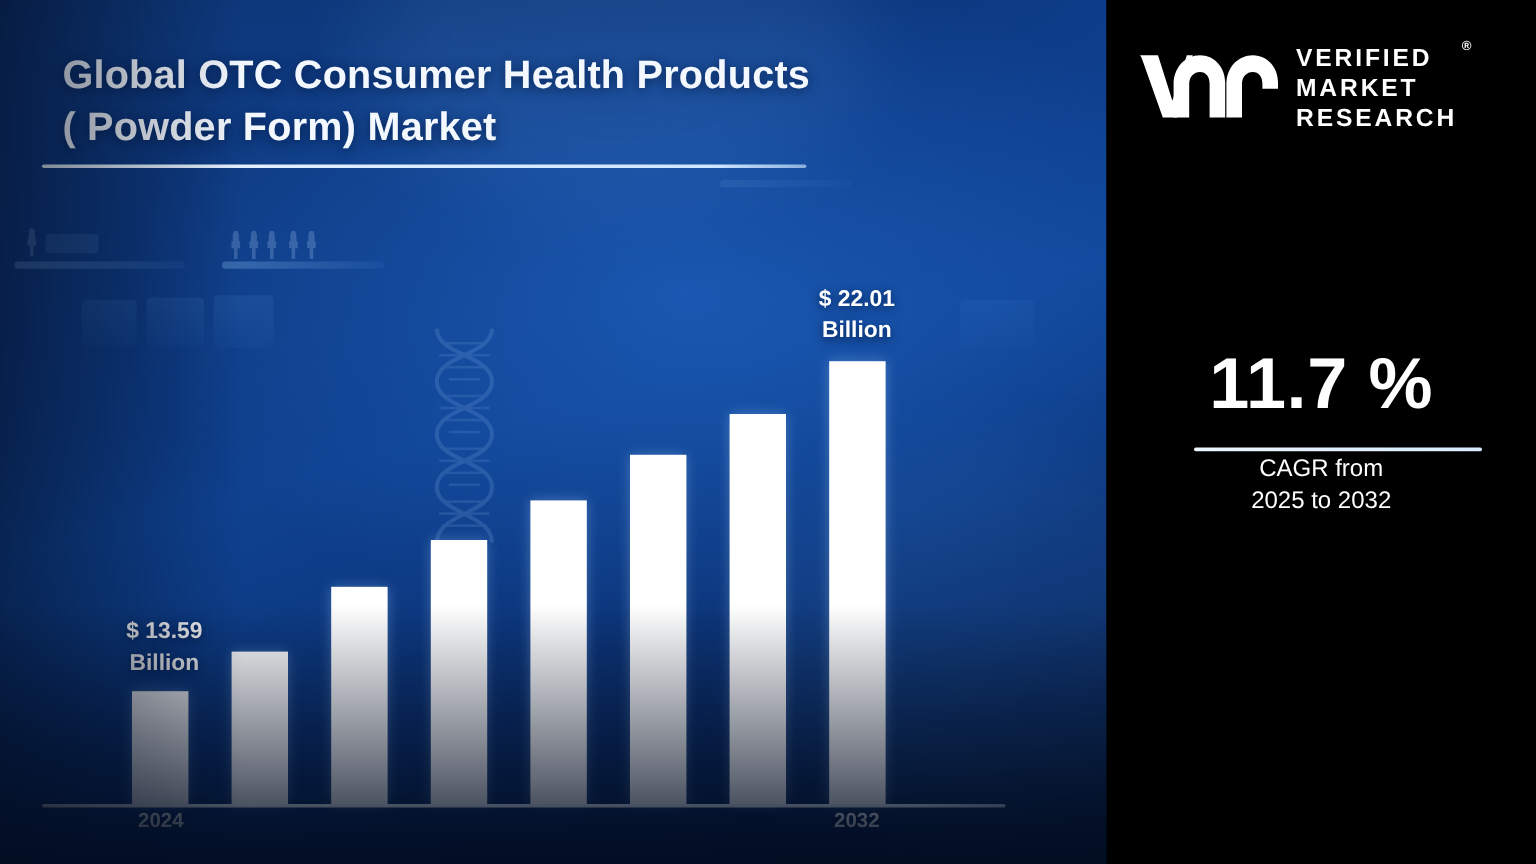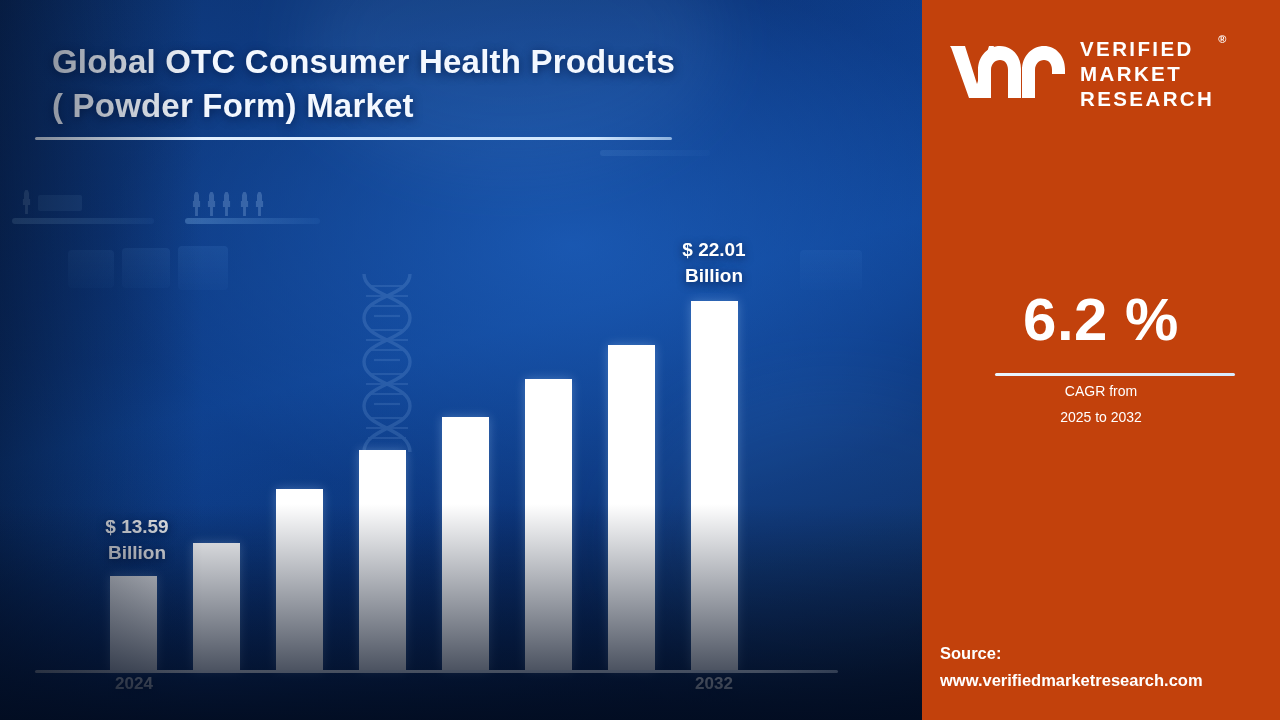--- a/index.html
+++ b/index.html
@@ -57,33 +57,33 @@
     line-height:26px;text-align:center;text-shadow:0 2px 8px rgba(0,18,52,.75);}
   .tick-label{position:absolute;top:674px;color:#ffffff;font-size:17px;
     font-weight:600;text-align:center;text-shadow:0 2px 7px rgba(0,18,52,.7);}
 
   
   .dna{position:absolute;left:352px;top:272px;width:70px;height:185px;opacity:.30;}
 
   
   .right-panel{
     position:absolute;left:922px;top:0;width:358px;height:720px;
-    background:#c2410c;
+    background:#000000;
   }
   .logo{position:absolute;left:26px;top:28px;width:312px;height:90px;display:flex;align-items:center;gap:14px;}
   .logo-mark{width:118px;height:62px;flex:none;}
   .logo-text{position:relative;color:#ffffff;font-weight:700;font-size:20.5px;
     line-height:25px;letter-spacing:2.4px;}
   .logo-reg{position:absolute;right:-12px;top:-9px;font-size:11px;letter-spacing:0;font-weight:700;}
 
   .cagr-wrap{position:absolute;left:0;top:288px;width:358px;text-align:center;}
   .cagr-value{color:#ffffff;font-size:60px;font-weight:700;line-height:64px;letter-spacing:.5px;}
   .cagr-rule{position:absolute;left:73px;top:85px;width:240px;height:3px;
     background:linear-gradient(90deg,#eaf5ff,#d8ebff);border-radius:2px;}
-  .cagr-caption{margin-top:26px;color:#ffffff;font-size:14px;font-weight:500;line-height:26px;}
+  .cagr-caption{margin-top:26px;color:#ffffff;font-size:20px;font-weight:500;line-height:26px;}
 
   .source{position:absolute;left:18px;top:640px;width:330px;color:#ffffff;
     font-size:16.5px;font-weight:700;line-height:27px;}
 </style>
 </head>
 <body>
 
 <div class="poster">
 
   <div class="left-panel">
@@ -179,27 +179,23 @@
       </svg>
       <div class="logo-text">
         <div>VERIFIED</div>
         <div>MARKET</div>
         <div>RESEARCH</div>
         <span class="logo-reg">®</span>
       </div>
     </div>
 
     <div class="cagr-wrap">
-      <div class="cagr-value">6.2 %</div>
+      <div class="cagr-value">11.7 %</div>
       <div class="cagr-rule"></div>
       <div class="cagr-caption">
         <div>CAGR from</div>
         <div>2025 to 2032</div>
       </div>
     </div>
 
-    <div class="source">
-      <div>Source:</div>
-      <div>www.verifiedmarketresearch.com</div>
-    </div>
   </div>
 
 </div>
 
 </body></html>

